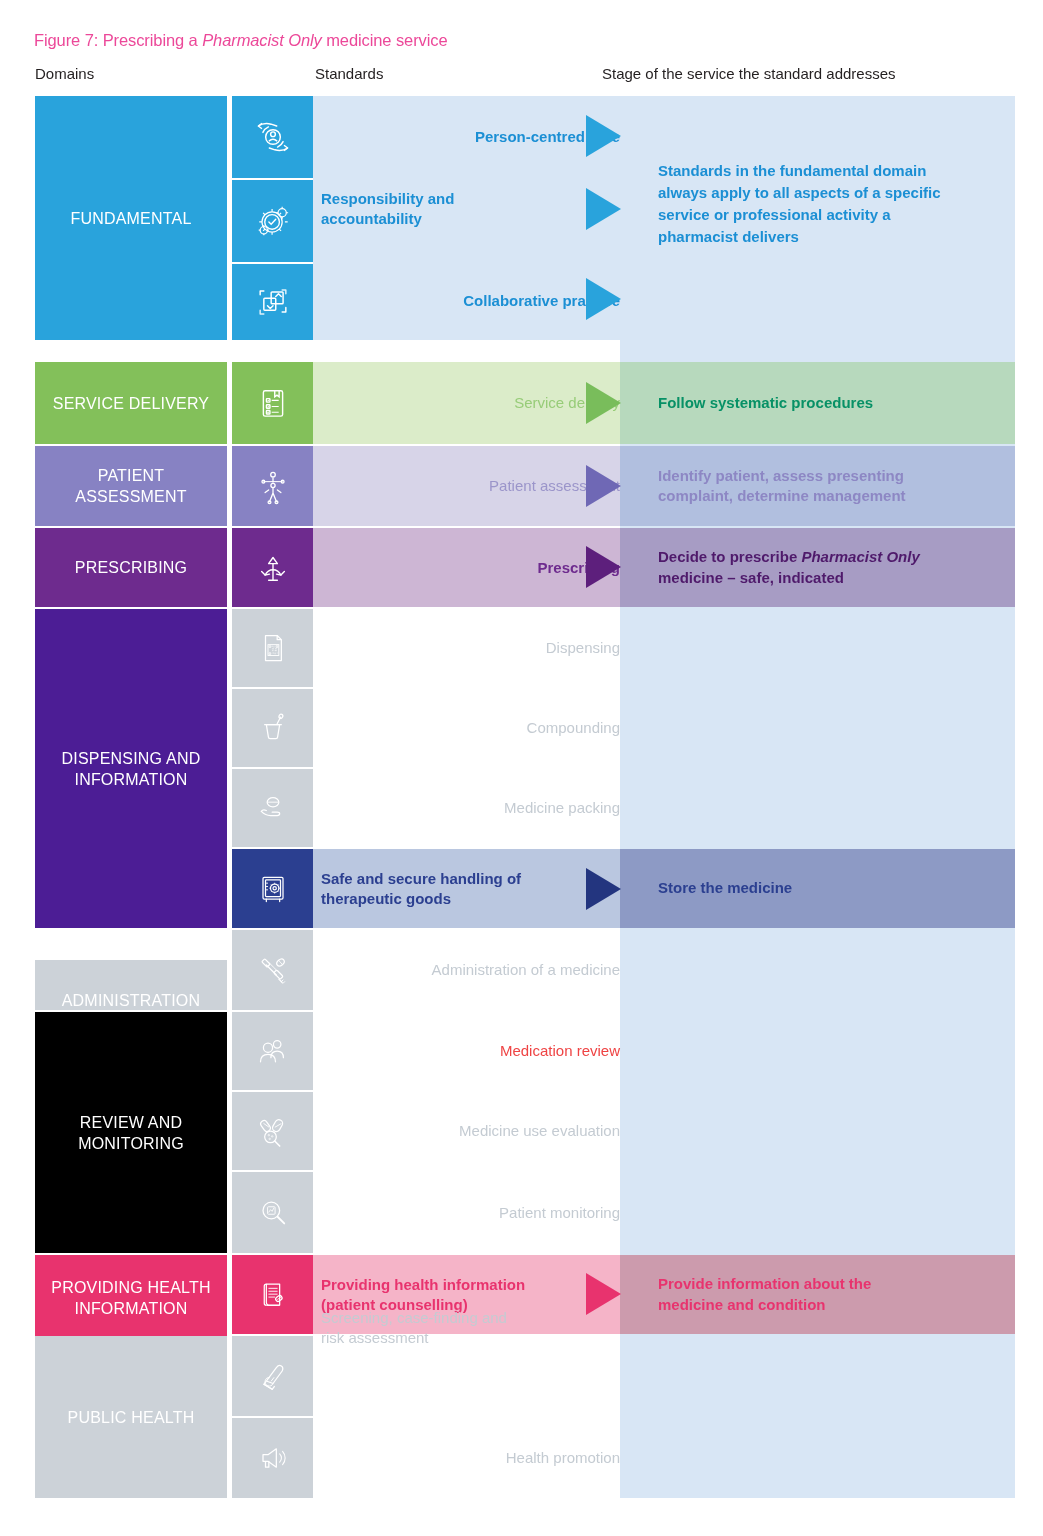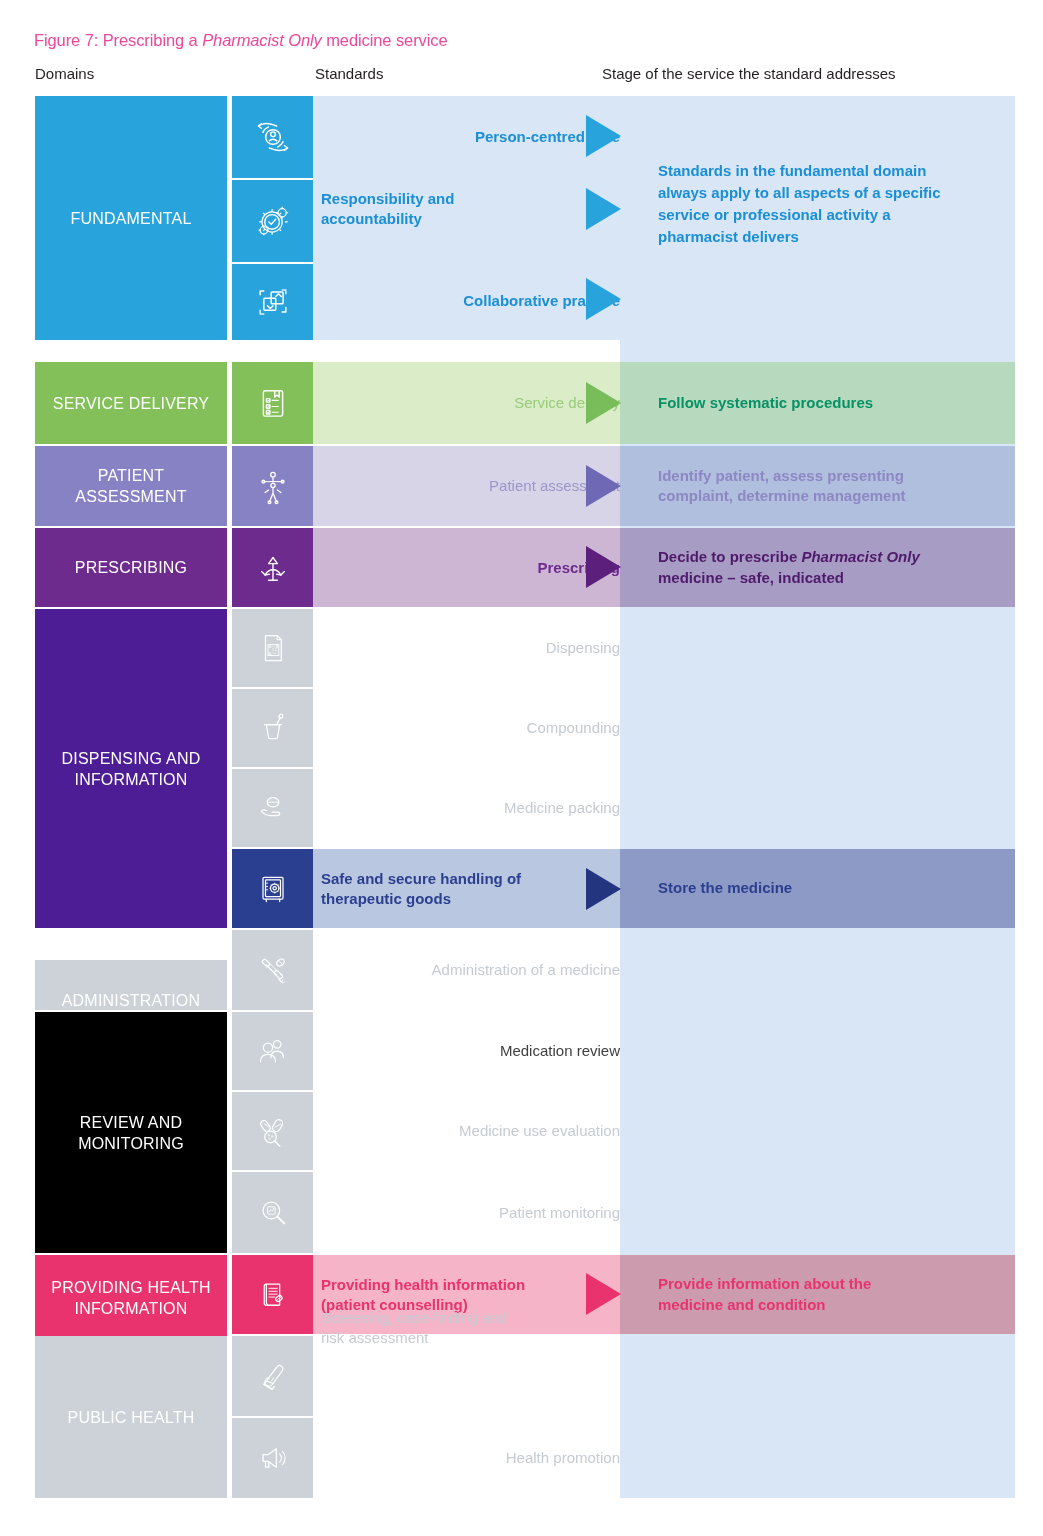--- a/index.html
+++ b/index.html
@@ -350,21 +350,21 @@
 
   <div class="blk iconcell" style="top:1012px;height:78px;background:#ccd2d8;">
     <svg width="40" height="40" viewBox="0 0 48 48" fill="none" stroke="#ffffff" stroke-width="1.5">
       <circle cx="29" cy="16" r="4.5"></circle>
         <path d="M21.5 32 q0-8 7.5-8 t7.5 8" stroke-linecap="round"></path>
       <circle cx="18" cy="20" r="5.5"></circle>
         <path d="M9 37 q0-9 9-9 t9 9" stroke-linecap="round"></path>
     </svg>
   </div>
   <div class="hairline" style="top:1090px;"></div>
-  <div class="blk stdcell" style="top:1012px;height:78px;color:#404040;">
+  <div class="blk stdcell" style="top:1012px;height:78px;color:#ef4444;">
     <span>Medication review</span>
   </div>
 
   <div class="blk iconcell" style="top:1092px;height:78px;background:#ccd2d8;">
     <svg width="40" height="40" viewBox="0 0 48 48" fill="none" stroke="#ffffff" stroke-width="1.5">
       <rect x="11" y="11" width="8" height="14" rx="4" transform="rotate(-35 15 18)"></rect>
       <path d="M12.6 14.8 l6.6 4.6" stroke-width="1.1"></path>
       <rect x="25" y="10" width="9" height="15" rx="4.5" transform="rotate(30 29.5 17.5)"></rect>
       <path d="M26.2 19.5 l7.8-4.4" stroke-width="1.1"></path>
       <circle cx="21" cy="31" r="7"></circle>

